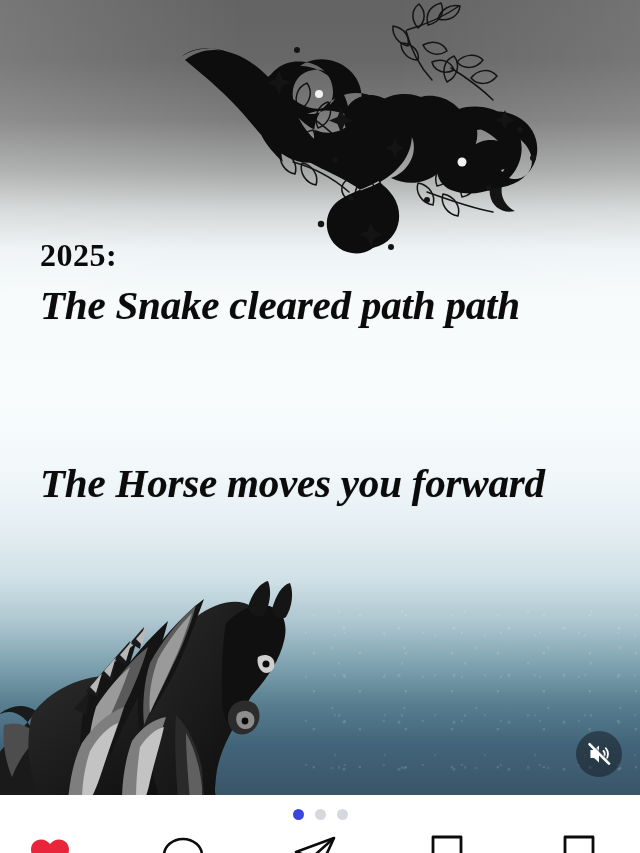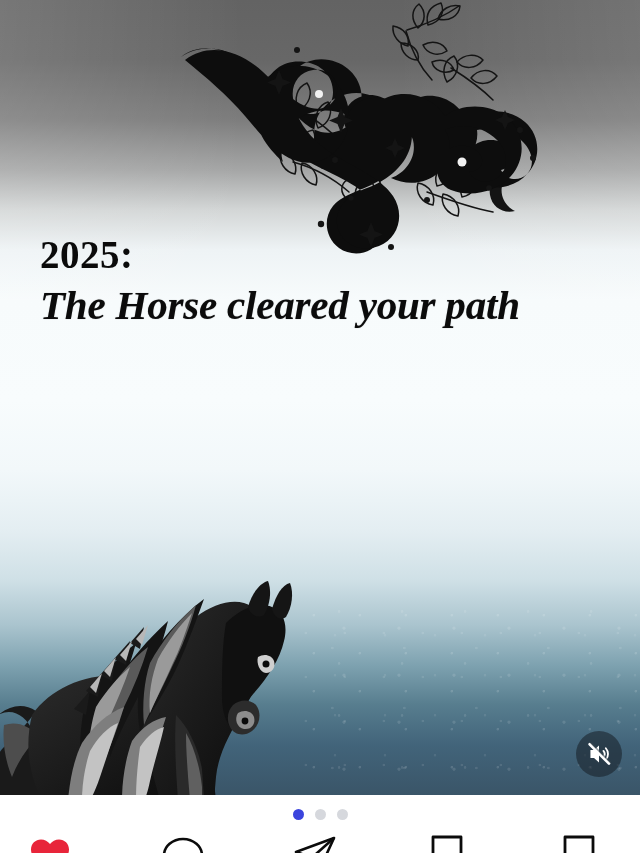--- a/index.html
+++ b/index.html
@@ -57,21 +57,21 @@
   .snake-art{position:absolute;left:175px;top:2px;width:400px;height:260px;}
   .horse-art{position:absolute;left:-10px;top:565px;width:420px;height:235px;}
 
   
   .caption-block{position:absolute;left:0;width:640px;}
   .cap-2025{top:232px;}
   .cap-2026{top:458px;}
   .year{
     margin:0 0 2px 40px;
     font-family:"Liberation Serif", serif;
-    font-weight:700;font-size:39px;line-height:46px;color:#0b0b0b;
+    font-weight:700;font-size:32px;line-height:46px;color:#0b0b0b;
     letter-spacing:.5px;
   }
   .phrase{
     margin:0 0 0 40px;
     font-family:"Liberation Serif", serif;
     font-style:italic;font-weight:700;
     font-size:41px;line-height:50px;color:#0b0b0b;
     letter-spacing:-.2px;white-space:nowrap;
     text-shadow:0 0 1px rgba(0,0,0,.35);
   }
@@ -311,24 +311,25 @@
         <path d="M100 186 C108 172 118 162 128 158 C122 176 116 194 110 212 C106 224 102 232 100 235 L92 235 C92 216 96 198 100 186Z"></path>
         <path d="M150 182 C158 170 166 164 174 162 C170 180 164 198 160 216 C158 226 156 232 154 235 L146 235 C146 216 148 196 150 182Z"></path>
       </g>
 
       <path d="M186 150 C198 162 208 182 212 204 L214 235 L188 235 C186 208 184 176 186 150Z" fill="#2a2a2a"></path>
       <path d="M196 168 C204 182 210 202 212 222 L212 235 L200 235 C198 212 196 188 196 168Z" fill="#606060"></path>
     </svg>
 
     <div class="caption-block cap-2025">
       <p class="year">2025:</p>
-      <p class="phrase">The Horse cleared your path</p>
+      <p class="phrase">The Snake cleared path path</p>
     </div>
 
     <div class="caption-block cap-2026">
+      <p class="phrase">The Horse moves you forward</p>
     </div>
 
     <button class="mute-btn">
       <svg width="26" height="26" viewBox="0 0 24 24">
         <path d="M12 4.2 L7.4 8.4 H4.1 v7.2 h3.3 L12 19.8 Z" fill="#ffffff"></path>
         <path d="M16.1 9.1 a4.6 4.6 0 0 1 0 5.8" stroke="#ffffff" stroke-width="1.7" fill="none" stroke-linecap="round"></path>
         <path d="M18.3 6.7 a8 8 0 0 1 0 10.6" stroke="#ffffff" stroke-width="1.7" fill="none" stroke-linecap="round"></path>
         <path d="M3.4 3.0 L21.2 20.8" stroke="#ffffff" stroke-width="2.5" stroke-linecap="round"></path>
         <path d="M4.6 1.8 L22.4 19.6" stroke="#3c4a52" stroke-width="1.4" stroke-linecap="round" opacity=".55"></path>
       </svg>

